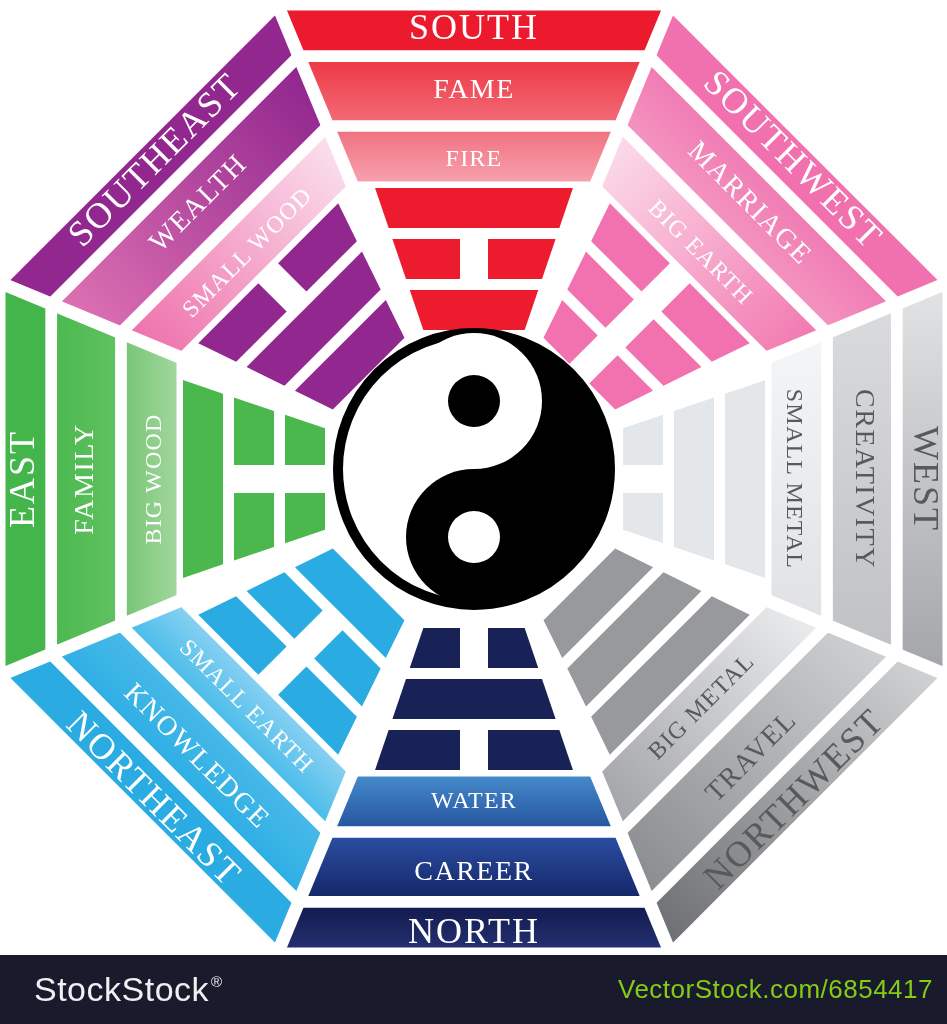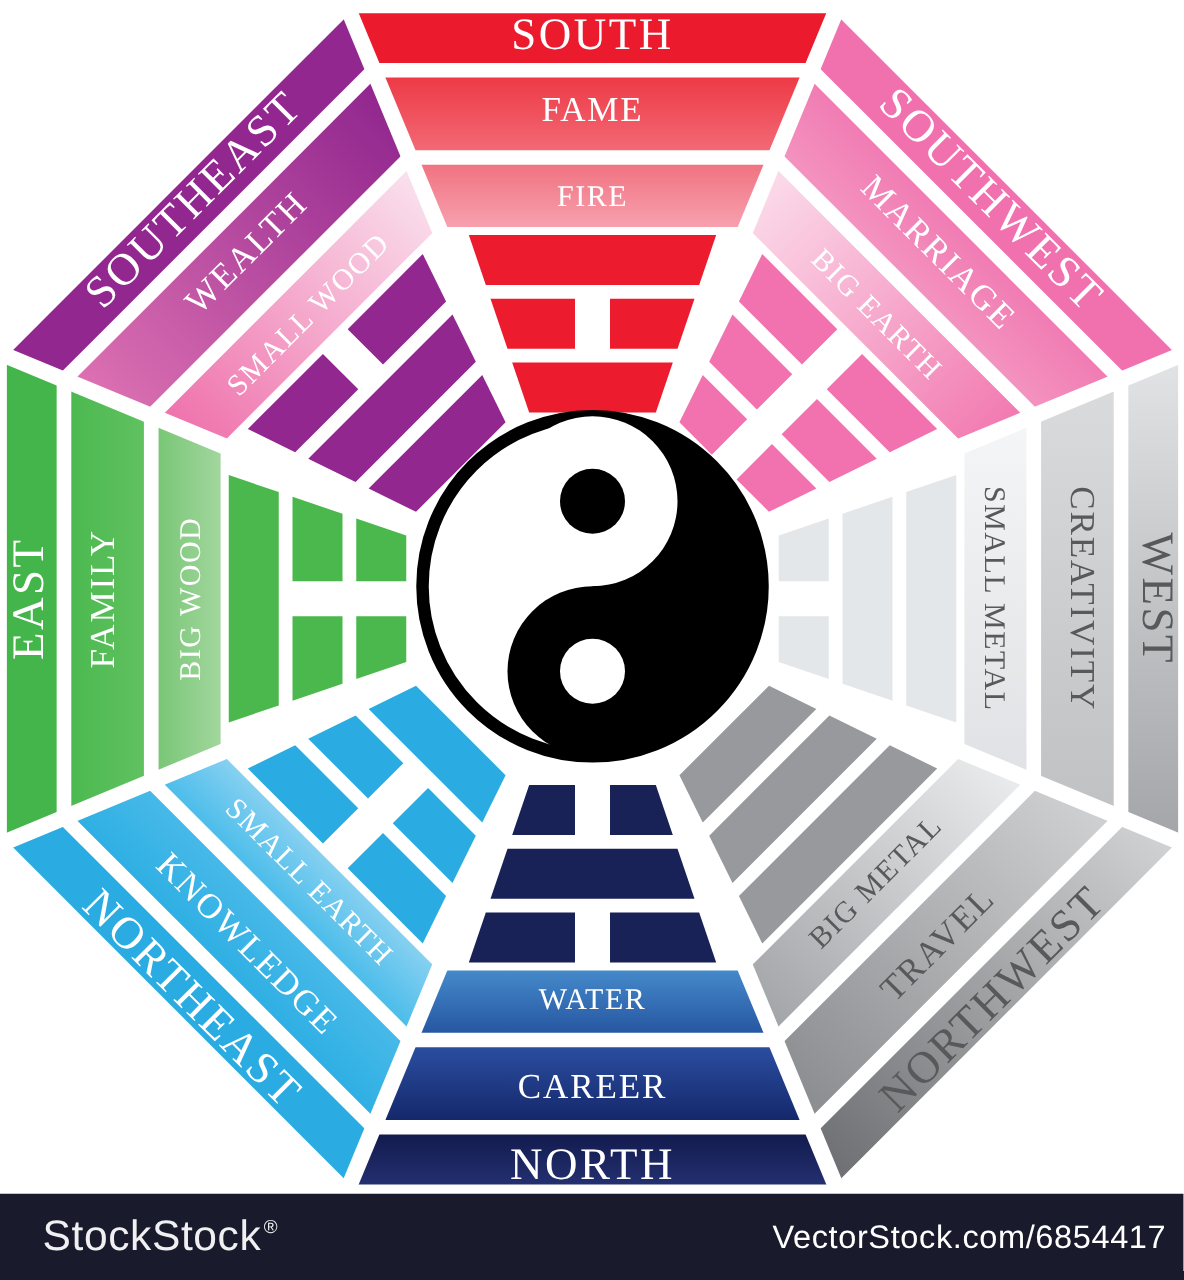--- a/index.html
+++ b/index.html
@@ -5,21 +5,21 @@
   html,body{margin:0;padding:0;background:#ffffff;}
   .stage{position:relative;width:947px;height:1024px;background:#ffffff;overflow:hidden;
          font-family:"Liberation Serif",serif;}
   #bagua-svg{position:absolute;left:0;top:0;}
   .footer{position:absolute;left:0;top:955px;width:947px;height:69px;
           display:flex;align-items:center;justify-content:space-between;
           font-family:"Liberation Sans",sans-serif;}
   .brand{margin-left:34px;font-size:34px;color:#f0f0f3;font-weight:400;letter-spacing:.5px;}
   .brand b{font-weight:400;}
   .reg{font-size:15px;vertical-align:14px;margin-left:2px;}
-  .url{margin-right:14px;font-size:26px;color:#ffffff;letter-spacing:.5px;}
+  .url{margin-right:14px;font-size:26px;color:#84cc16;letter-spacing:.5px;}
 </style>
 </head>
 <body>
 
 <div class="stage">
   <svg id="bagua-svg" width="947" height="955" viewBox="0 0 947 955">
     <defs id="grad-defs">
         <linearGradient id="g-south-aspect" gradientUnits="userSpaceOnUse" x1="474" y1="62.035000000000025" x2="474.00000000000006" y2="120.12900000000002">
           <stop offset="0" stop-color="#ED3A46"></stop>
           <stop offset="1" stop-color="#F26975"></stop>

